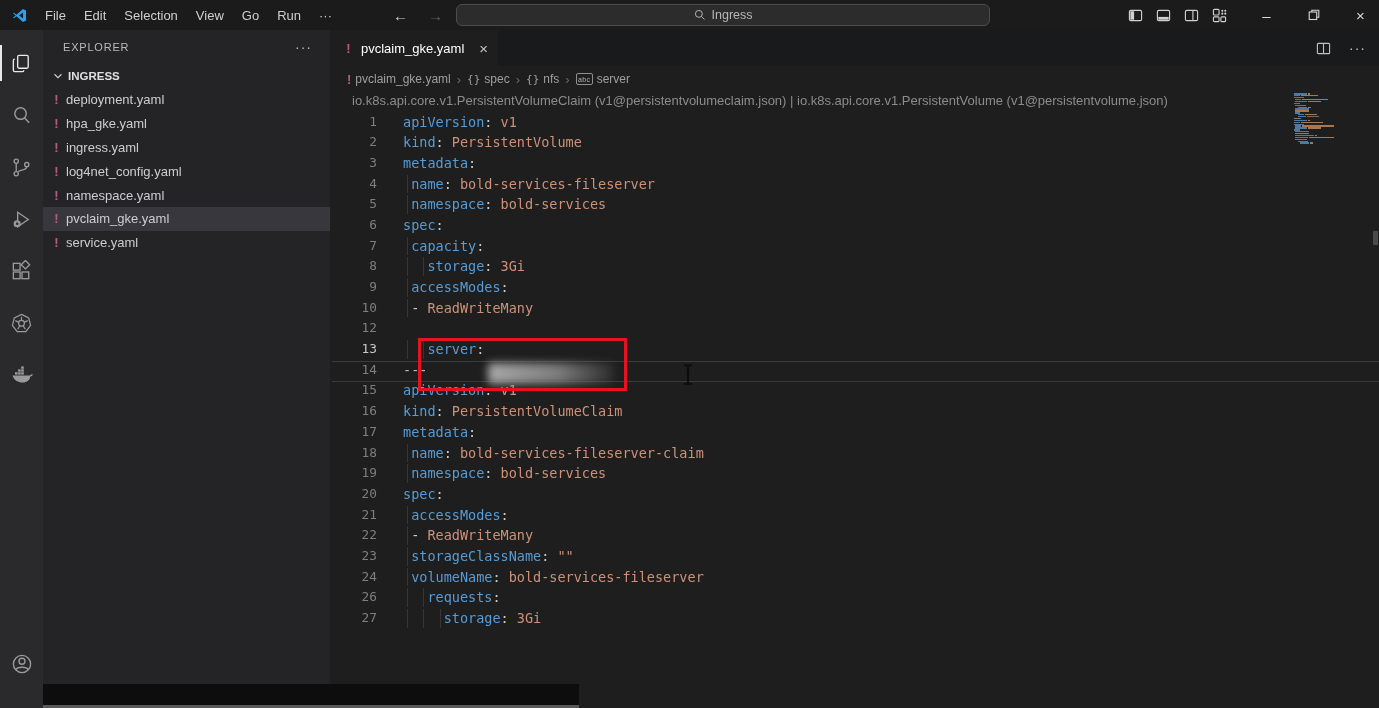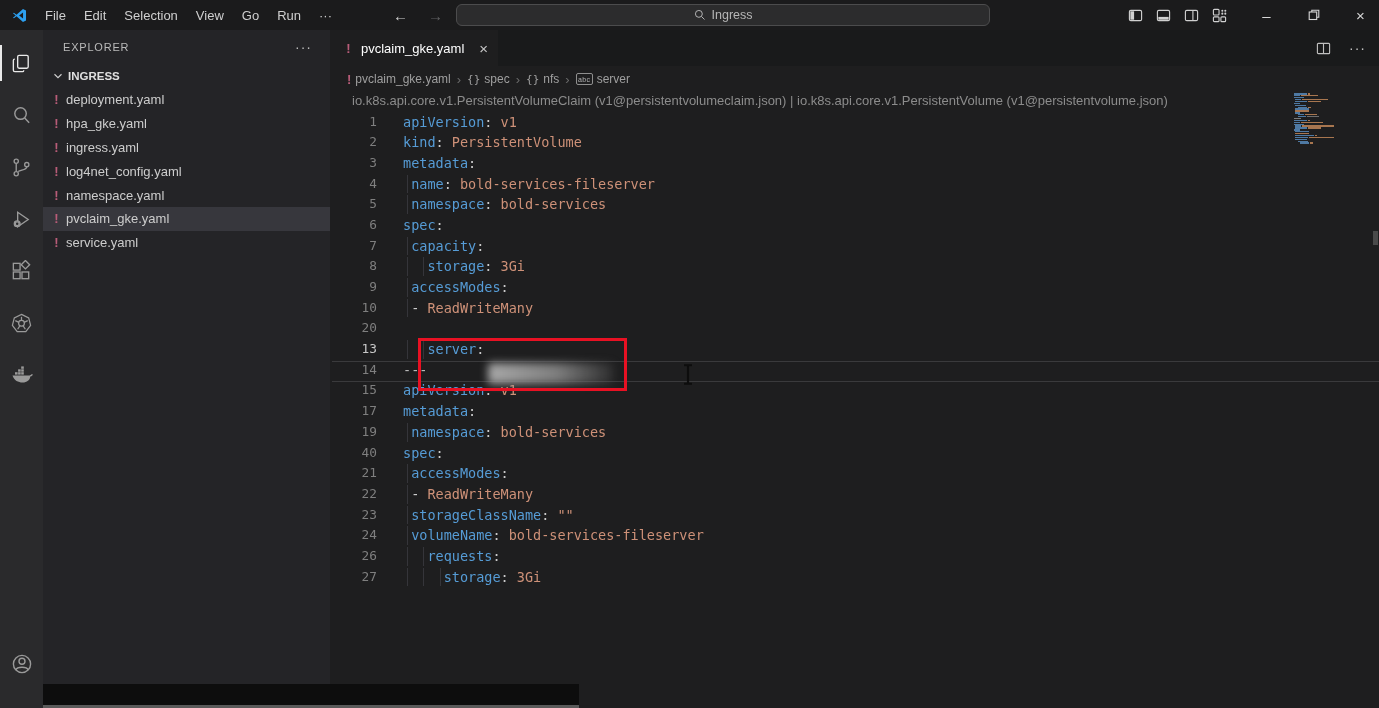--- a/index.html
+++ b/index.html
@@ -349,44 +349,52 @@
       </div>
       <div class="cl">
         <span class="gut">9</span>
         <span class="src"><span class="guide" style="left: calc(0.5ch + 26px);"></span><span class="t-d"> </span><span class="t-k">accessModes</span><span class="t-d">:</span></span>
       </div>
       <div class="cl">
         <span class="gut">10</span>
         <span class="src"><span class="guide" style="left: calc(0.5ch + 26px);"></span><span class="t-d"> - </span><span class="t-v">ReadWriteMany</span></span>
       </div>
       <div class="cl">
-        <span class="gut">20</span>
+        <span class="gut">12</span>
       </div>
       <div class="cl cur">
         <span class="gut">13</span>
         <span class="src"><span class="guide" style="left: calc(0.5ch + 26px);"></span><span class="guide" style="left: calc(2.5ch + 26px);"></span><span class="t-d">   </span><span class="t-k">server</span><span class="t-d">:</span></span>
       </div>
       <div class="cl">
         <span class="gut">14</span>
         <span class="src"><span class="t-s">---</span></span>
       </div>
       <div class="cl">
         <span class="gut">15</span>
         <span class="src"><span class="t-k">apiVersion</span><span class="t-d">:</span><span class="t-v"> v1</span></span>
       </div>
       <div class="cl">
+        <span class="gut">16</span>
+        <span class="src"><span class="t-k">kind</span><span class="t-d">:</span><span class="t-v"> PersistentVolumeClaim</span></span>
+      </div>
+      <div class="cl">
         <span class="gut">17</span>
         <span class="src"><span class="t-k">metadata</span><span class="t-d">:</span></span>
       </div>
       <div class="cl">
+        <span class="gut">18</span>
+        <span class="src"><span class="guide" style="left: calc(0.5ch + 26px);"></span><span class="t-d"> </span><span class="t-k">name</span><span class="t-d">:</span><span class="t-v"> bold-services-fileserver-claim</span></span>
+      </div>
+      <div class="cl">
         <span class="gut">19</span>
         <span class="src"><span class="guide" style="left: calc(0.5ch + 26px);"></span><span class="t-d"> </span><span class="t-k">namespace</span><span class="t-d">:</span><span class="t-v"> bold-services</span></span>
       </div>
       <div class="cl">
-        <span class="gut">40</span>
+        <span class="gut">20</span>
         <span class="src"><span class="t-k">spec</span><span class="t-d">:</span></span>
       </div>
       <div class="cl">
         <span class="gut">21</span>
         <span class="src"><span class="guide" style="left: calc(0.5ch + 26px);"></span><span class="t-d"> </span><span class="t-k">accessModes</span><span class="t-d">:</span></span>
       </div>
       <div class="cl">
         <span class="gut">22</span>
         <span class="src"><span class="guide" style="left: calc(0.5ch + 26px);"></span><span class="t-d"> - </span><span class="t-v">ReadWriteMany</span></span>
       </div>

